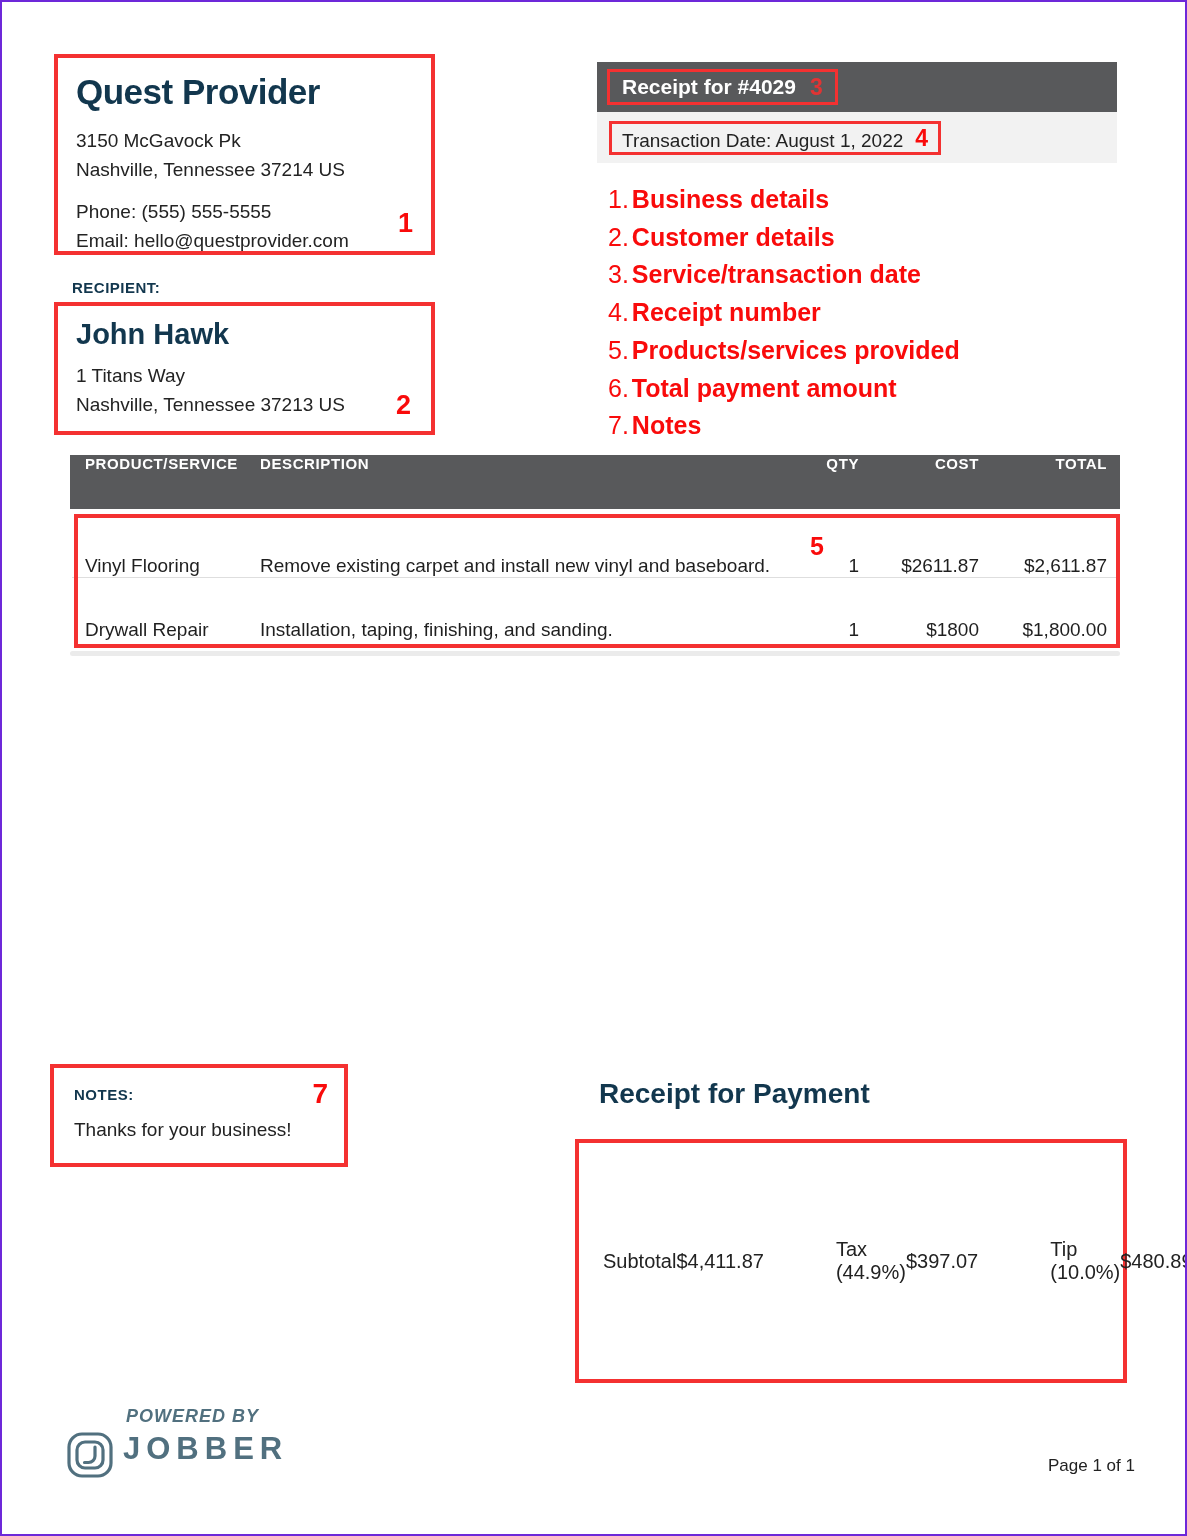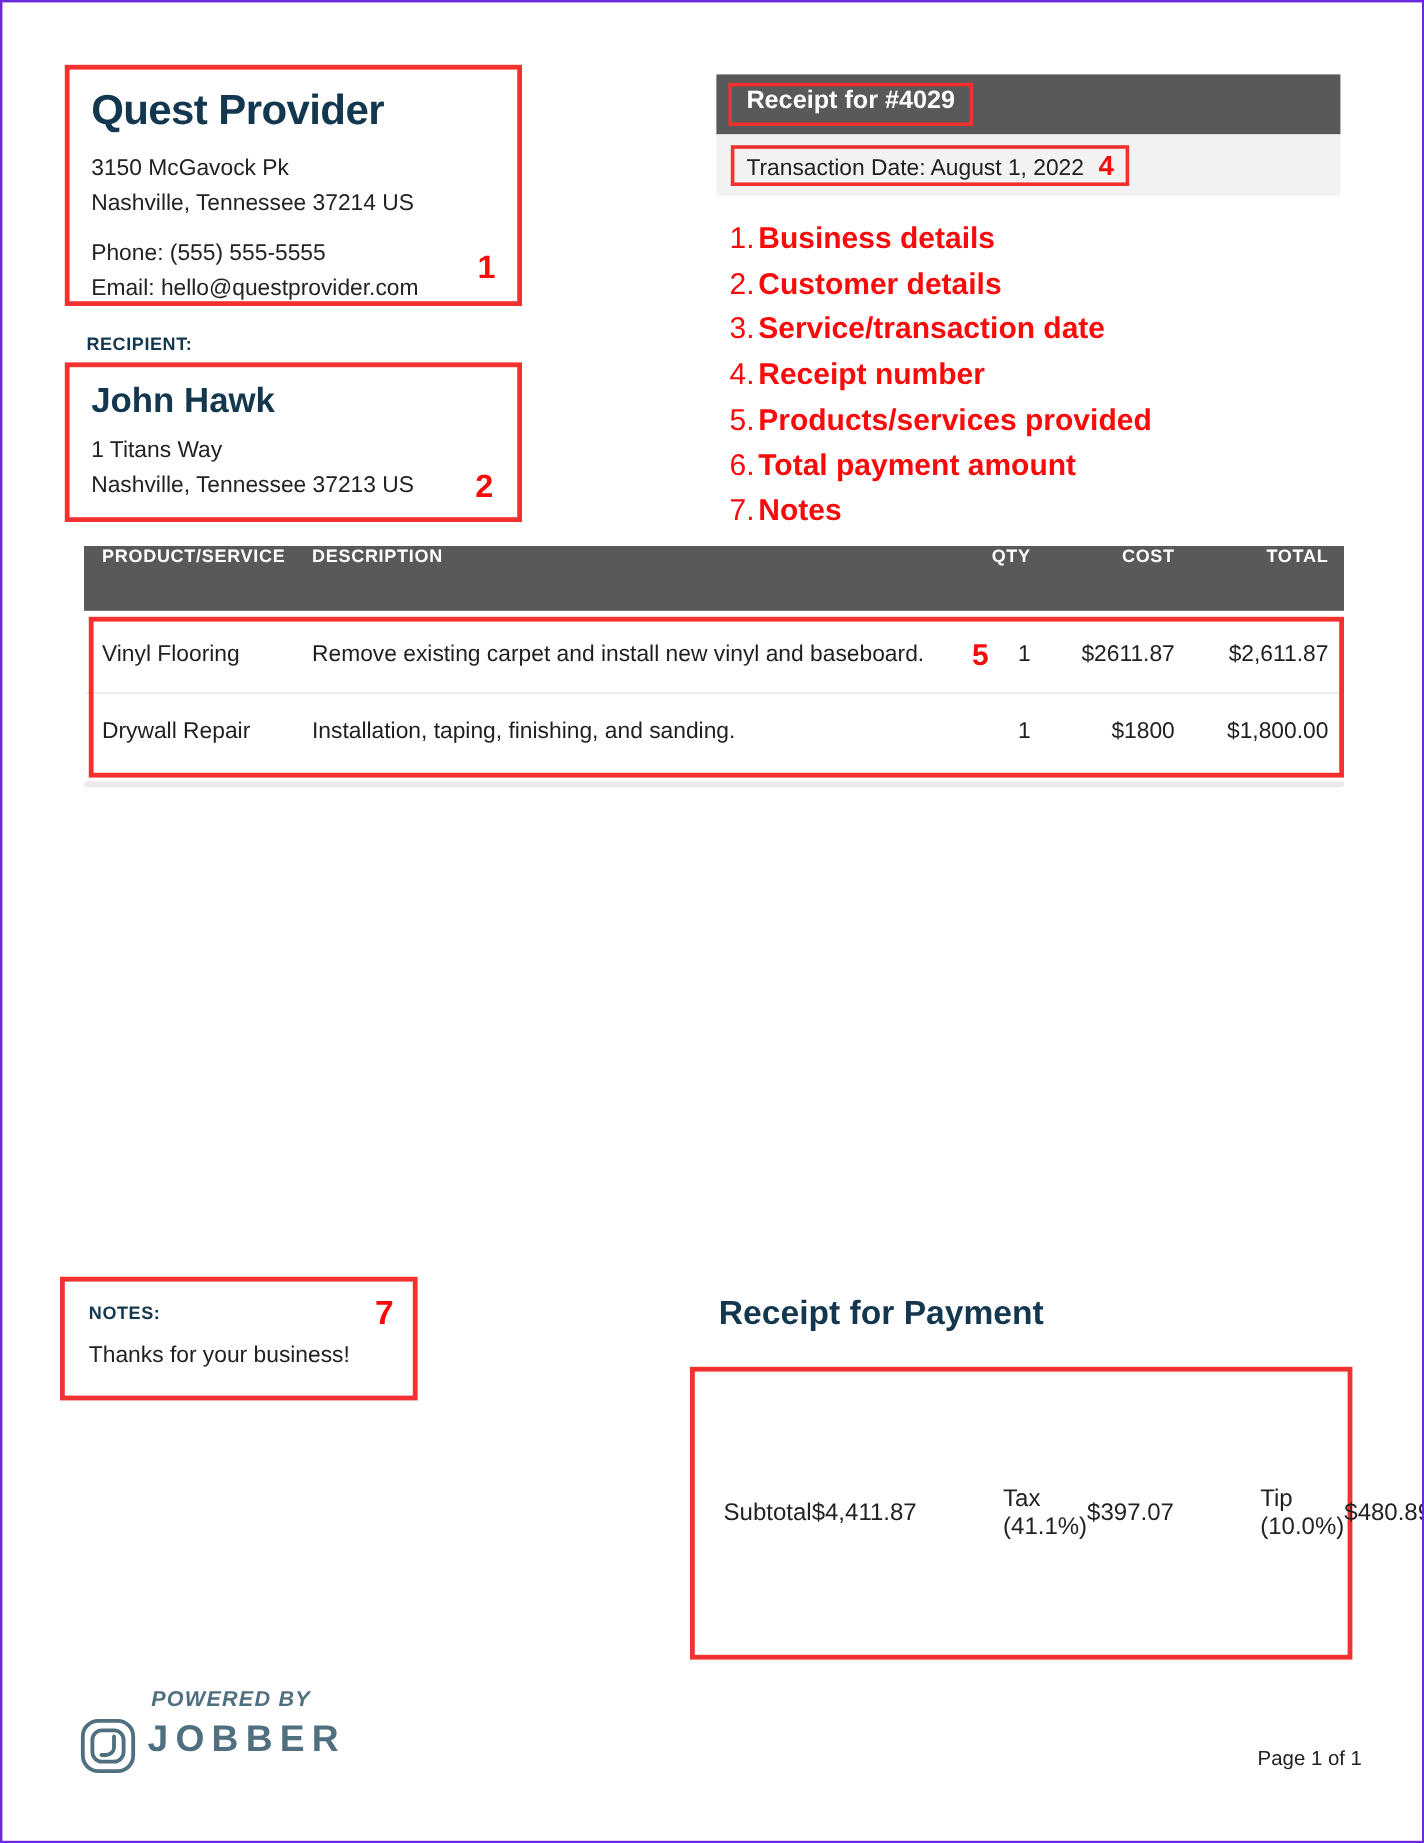--- a/index.html
+++ b/index.html
@@ -22,21 +22,21 @@
 
   
   .recipient-label { position:absolute; left:70px; top:277px; font-size:15px; font-weight:bold; color:#12374e; letter-spacing:0.5px; }
   .recipient-box { position:absolute; left:52px; top:300px; width:381px; height:133px; padding:12px 18px; }
   .recipient-name { font-size:29px; font-weight:bold; color:#12374e; }
   .recipient-addr { margin-top:10px; }
   .recipient-box .ann { position:absolute; right:20px; bottom:10px; font-size:27px; }
 
   
   .receipt-bar { position:absolute; left:595px; top:60px; width:520px; height:50px; background:#58595b; }
-  .receipt-title-box { position:absolute; left:10px; top:7px; height:36px; border:3px solid #f43131; display:flex; align-items:center; padding:0 12px; gap:14px;flex-direction:column; }
+  .receipt-title-box { position:absolute; left:10px; top:7px; height:36px; border:3px solid #f43131; display:flex; align-items:center; padding:0 12px; gap:14px; }
   .receipt-title { color:#ffffff; font-weight:bold; font-size:21px; white-space:nowrap; }
   .receipt-title-box .ann { font-size:23px; color:#e03434; }
 
   .transaction-strip { position:absolute; left:595px; top:110px; width:520px; height:51px; background:#f2f2f2; }
   .transaction-box { position:absolute; left:12px; top:9px; height:34px; border:3px solid #f43131; display:flex; align-items:flex-end; padding:0 10px; gap:12px; }
   .transaction-text { font-size:19px; color:#222; white-space:nowrap; }
   .transaction-box .ann { font-size:23px; }
 
   
   .legend { position:absolute; left:606px; top:179px; }
@@ -49,21 +49,21 @@
     display:flex; color:#fff; font-size:15px; font-weight:bold; letter-spacing:0.6px; }
   .col-product { width:190px; padding-left:15px; }
   .col-desc { flex:1; }
   .col-qty { width:75px; text-align:right; }
   .col-cost { width:120px; text-align:right; }
   .col-total { width:128px; text-align:right; }
   .items-header .col-total { padding-right:0; }
   .items-header, .item-row { padding-right:13px; }
 
   .items-rows { position:absolute; left:68px; top:512px; width:1050px; }
-  .item-row { height:63px; display:flex; align-items:center; font-size:19px; color:#1f1f1f; position:relative; }
+  .item-row { height:63px; display:flex; align-items:flex-end; font-size:19px; color:#1f1f1f; position:relative; }
   .item-row + .row-sep { height:1px; background:#dedede; margin:0 2px; }
   .item-row .ann-5 { position:absolute; left:740px; top:18px; font-size:25px; }
   .items-annotation-box { position:absolute; left:72px; top:512px; width:1046px; height:134px; pointer-events:none; }
   .items-footer-bar { position:absolute; left:68px; top:649px; width:1050px; height:5px; background:#ebebeb; border-radius:3px; }
 
   
   .notes-box { position:absolute; left:48px; top:1062px; width:298px; height:103px; padding:18px 20px; }
   .notes-label { font-size:15px; font-weight:bold; color:#12374e; letter-spacing:0.5px; }
   .notes-text { margin-top:16px; font-size:19px; color:#222; }
   .notes-box .ann { position:absolute; right:16px; top:10px; font-size:28px; }
@@ -191,21 +191,21 @@
   </div>
 
   <div class="payment-heading">Receipt for Payment</div>
   <div class="totals-box red-border">
     <div class="total-row">
       <span class="t-label">Subtotal</span>
       <span class="t-value">$4,411.87</span>
     </div>
     <div class="total-sep"></div>
     <div class="total-row">
-      <span class="t-label">Tax (41.1%)</span>
+      <span class="t-label">Tax (44.9%)</span>
       <span class="t-value">$397.07</span>
     </div>
     <div class="total-sep"></div>
     <div class="total-row">
       <span class="t-label">Tip (10.0%)</span>
       <span class="t-value">$480.89</span>
     </div>
     <div class="total-sep"></div>
     <div class="total-row grand">
       <span class="t-label">Total</span>

